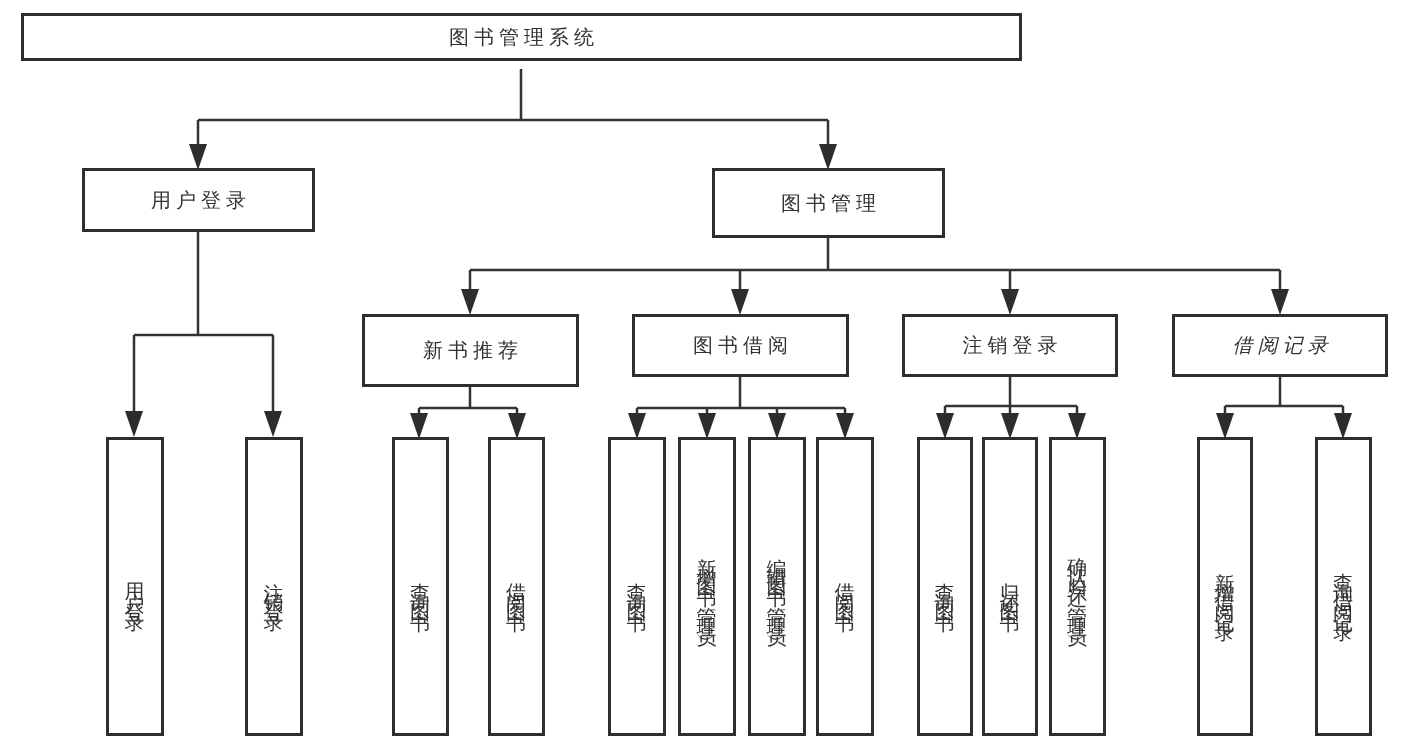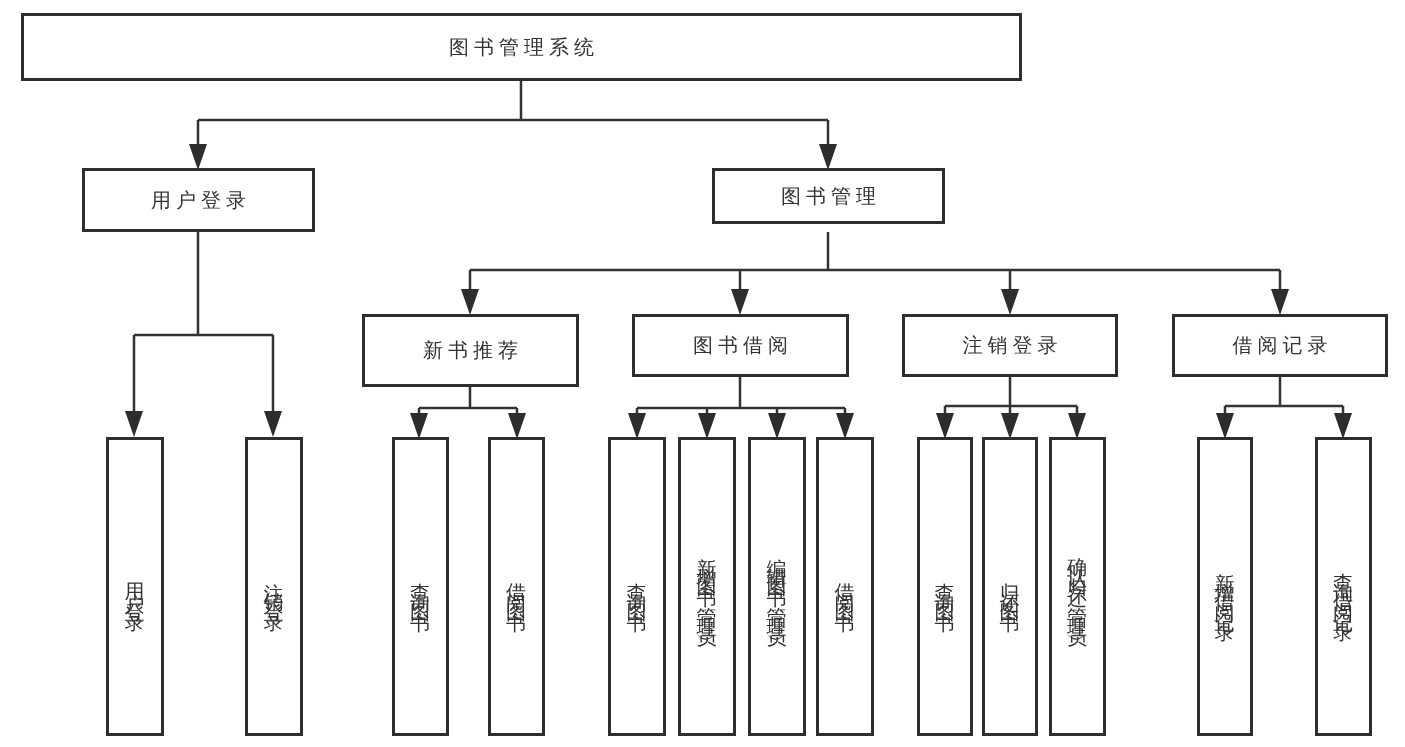--- a/index.html
+++ b/index.html
@@ -92,41 +92,41 @@
       <polygon points="768,413 786,413 777,439"></polygon>
       <polygon points="836,413 854,413 845,439"></polygon>
       <polygon points="936,413 954,413 945,439"></polygon>
       <polygon points="1001,413 1019,413 1010,439"></polygon>
       <polygon points="1068,413 1086,413 1077,439"></polygon>
       <polygon points="1216,413 1234,413 1225,439"></polygon>
       <polygon points="1334,413 1352,413 1343,439"></polygon>
     </g>
   </svg>
 
-  <div class="node" style="left:21px; top:13px; width:1001px; height:68px;">
+  <div class="node" style="left:21px; top:13px; width:1001px; height:48px;">
     <span class="hlabel">图书管理系统</span>
   </div>
 
   <div class="node" style="left:82px; top:168px; width:233px; height:64px;">
     <span class="hlabel">用户登录</span>
   </div>
-  <div class="node" style="left:712px; top:168px; width:233px; height:56px;">
+  <div class="node" style="left:712px; top:168px; width:233px; height:70px;">
     <span class="hlabel">图书管理</span>
   </div>
 
   <div class="node" style="left:362px; top:314px; width:217px; height:73px;">
     <span class="hlabel">新书推荐</span>
   </div>
   <div class="node" style="left:632px; top:314px; width:217px; height:63px;">
     <span class="hlabel">图书借阅</span>
   </div>
   <div class="node" style="left:902px; top:314px; width:216px; height:63px;">
     <span class="hlabel">注销登录</span>
   </div>
-  <div class="node" style="left:1172px; top:314px; width:216px; height:63px;">
+  <div class="node" style="left:1172px; top:314px; width:216px; height:63px;font-style:italic;">
     <span class="hlabel">借阅记录</span>
   </div>
 
   <div class="node leaf" style="left:106px; top:437px; width:58px; height:299px;">
     <span class="vlabel">用户登录</span>
   </div>
   <div class="node leaf" style="left:245px; top:437px; width:58px; height:299px;">
     <span class="vlabel">注销登录</span>
   </div>
 

